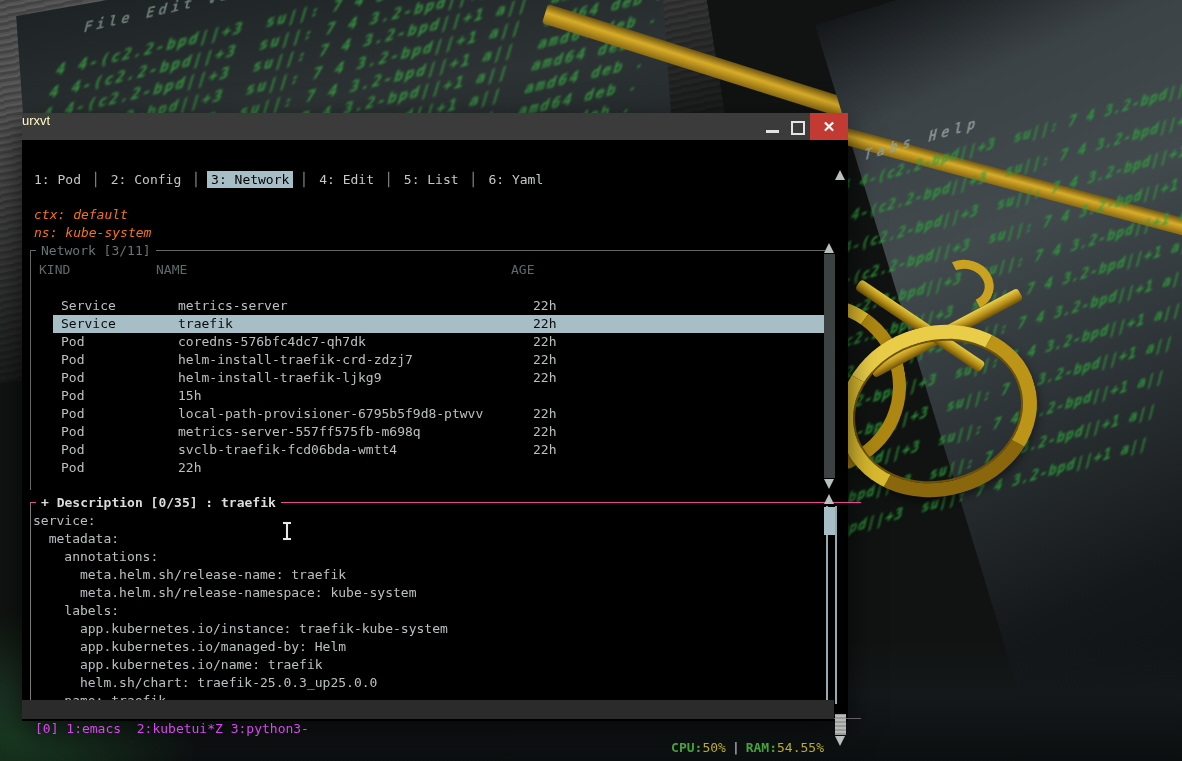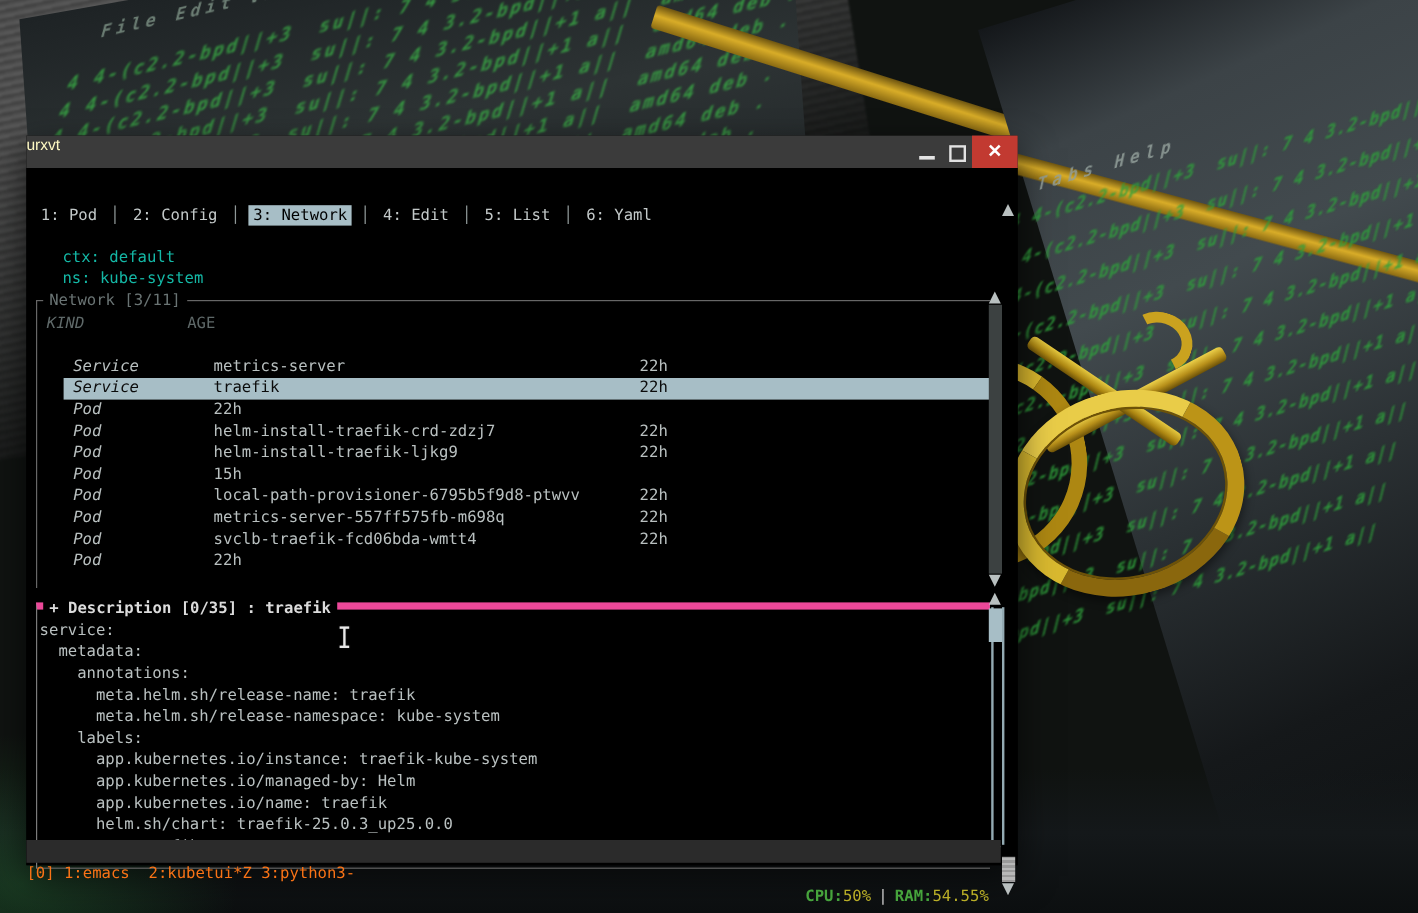--- a/index.html
+++ b/index.html
@@ -76,37 +76,37 @@
 
   .content{position:absolute;left:0;top:27px;right:0;bottom:0;background:#000;
     font-size:13px;color:#b9c0c0;}
 
   
   .tabbar{position:absolute;left:8px;top:31px;height:18px;line-height:18px;white-space:pre;}
   .tab{padding:1px 4px;color:#c3c9c9;}
   .tab.active{background:#a7bec6;color:#000;}
   .tab-sep{color:#8f9898;padding:0 7px;}
 
-  .meta-line{position:absolute;left:30px;height:18px;line-height:18px;color:#14b8a6;white-space:pre;}
+  .meta-line{position:absolute;left:12px;height:18px;line-height:18px;color:#f97316;white-space:pre;font-style:italic;}
   .meta-ctx{top:66px;} .meta-ns{top:84px;}
 
   
   .panel{position:absolute;left:8px;width:794px;}
   .panel-net{top:110px;height:239px;border-top:1px solid #676767;border-left:1px solid #676767;}
-  .panel-desc{top:362px;height:215px;border-top:6px solid #ec4899;border-left:1px solid #7b7b7b;border-bottom:1px solid #616161;}
+  .panel-desc{top:362px;height:215px;border-top:1px solid #ec4899;border-left:1px solid #7b7b7b;border-bottom:1px solid #616161;padding-left:36px;}
   .panel-title{position:absolute;top:-9px;left:5px;background:#000;padding:0 5px;
     line-height:17px;white-space:pre;}
   .panel-net .panel-title{color:#6a7474;}
   .panel-desc .panel-title{color:#dcdcdc;font-weight:bold;}
 
   .t-head{position:absolute;top:10px;left:0;right:0;display:flex;color:#5f6969;height:18px;line-height:18px;padding-left:8px;}
   .t-rows{position:absolute;top:46px;left:0;right:0;}
   .t-row{display:flex;height:18px;line-height:18px;padding-left:8px;white-space:pre;margin-left:22px;}
   .t-row.selected{background:#a7bec6;color:#0b0b0b;}
-  .c-kind{width:117px;font-style:italic;} .c-name{width:355px;} .c-age{flex:1;}
+  .c-kind{width:117px;} .c-name{width:355px;} .c-age{flex:1;}
 
   .desc-text{position:absolute;left:2px;top:9px;margin:0;font:13px/18px "DejaVu Sans Mono",monospace;
     color:#b9c0c0;white-space:pre;}
 
   
   .arr{width:0;height:0;position:absolute;}
   .arr.up{border-left:5px solid transparent;border-right:5px solid transparent;border-bottom:10px solid;}
   .arr.down{border-left:5px solid transparent;border-right:5px solid transparent;border-top:10px solid;}
   .sb-net-up{left:802px;top:103px;border-bottom-color:#4a5050;}
   .sb-net-track{position:absolute;left:802px;top:114px;width:11px;height:224px;background:#3c4141;}
@@ -118,21 +118,21 @@
   .sb-desc-down{left:802px;top:565px;border-top-color:#a7bec6;}
   
   .sb-out-up{left:813px;top:30px;border-bottom-color:#b5b5b5;}
   .sb-out-thumb{position:absolute;left:813px;top:574px;width:11px;height:21px;
     background:repeating-linear-gradient(0deg,#9a9a9a 0 2px,#b8b8b8 2px 4px);}
   .sb-out-down{left:813px;top:596px;border-top-color:#b5b5b5;}
 
   
   .statusbar{position:absolute;left:0;bottom:2px;width:812px;height:19px;background:#2b2b2b;
     line-height:19px;white-space:pre;}
-  .sb-left{position:absolute;left:0;color:#f97316;}
+  .sb-left{position:absolute;left:13px;color:#d946ef;}
   .sb-right{position:absolute;right:10px;}
   .green{color:#46a33c;font-weight:bold;} .yellow{color:#b9ae27;} .sep{color:#c7c7c7;padding:0 6px;}
 
   
   .ibeam{position:absolute;left:282px;top:522px;width:10px;height:18px;z-index:30;
     filter:drop-shadow(0 0 1px #1a1a1a);}
   .ibeam .stem{position:absolute;left:4px;top:1px;width:2px;height:16px;background:#e8e8e8;}
   .ibeam .cap-t{position:absolute;left:1px;top:0;width:8px;height:2px;background:#e8e8e8;}
   .ibeam .cap-b{position:absolute;left:1px;bottom:0;width:8px;height:2px;background:#e8e8e8;}
 </style>
@@ -199,26 +199,27 @@
 
     <div class="tabbar"><span class="tab">1: Pod</span><span class="tab-sep">│</span><span class="tab">2: Config</span><span class="tab-sep">│</span><span class="tab active">3: Network</span><span class="tab-sep">│</span><span class="tab">4: Edit</span><span class="tab-sep">│</span><span class="tab">5: List</span><span class="tab-sep">│</span><span class="tab">6: Yaml</span></div>
 
     <div class="meta-line meta-ctx">ctx: default</div>
     <div class="meta-line meta-ns">ns: kube-system</div>
 
     <div class="panel panel-net">
       <span class="panel-title">Network [3/11]</span>
       <div class="t-head">
         <span class="c-kind">KIND</span>
+        <span class="c-name">NAME</span>
         <span class="c-age">AGE</span>
       </div>
       <div class="t-rows">
           <div class="t-row"><span class="c-kind">Service</span><span class="c-name">metrics-server</span><span class="c-age">22h</span></div>
           <div class="t-row selected"><span class="c-kind">Service</span><span class="c-name">traefik</span><span class="c-age">22h</span></div>
-          <div class="t-row"><span class="c-kind">Pod</span><span class="c-age">22h</span></div>
+          <div class="t-row"><span class="c-kind">Pod</span><span class="c-name">coredns-576bfc4dc7-qh7dk</span><span class="c-age">22h</span></div>
           <div class="t-row"><span class="c-kind">Pod</span><span class="c-name">helm-install-traefik-crd-zdzj7</span><span class="c-age">22h</span></div>
           <div class="t-row"><span class="c-kind">Pod</span><span class="c-name">helm-install-traefik-ljkg9</span><span class="c-age">22h</span></div>
           <div class="t-row"><span class="c-kind">Pod</span><span class="c-age">15h</span></div>
           <div class="t-row"><span class="c-kind">Pod</span><span class="c-name">local-path-provisioner-6795b5f9d8-ptwvv</span><span class="c-age">22h</span></div>
           <div class="t-row"><span class="c-kind">Pod</span><span class="c-name">metrics-server-557ff575fb-m698q</span><span class="c-age">22h</span></div>
           <div class="t-row"><span class="c-kind">Pod</span><span class="c-name">svclb-traefik-fcd06bda-wmtt4</span><span class="c-age">22h</span></div>
           <div class="t-row"><span class="c-kind">Pod</span><span class="c-age">22h</span></div>
         </div>
     </div>
     <div class="arr up sb-net-up"></div>

